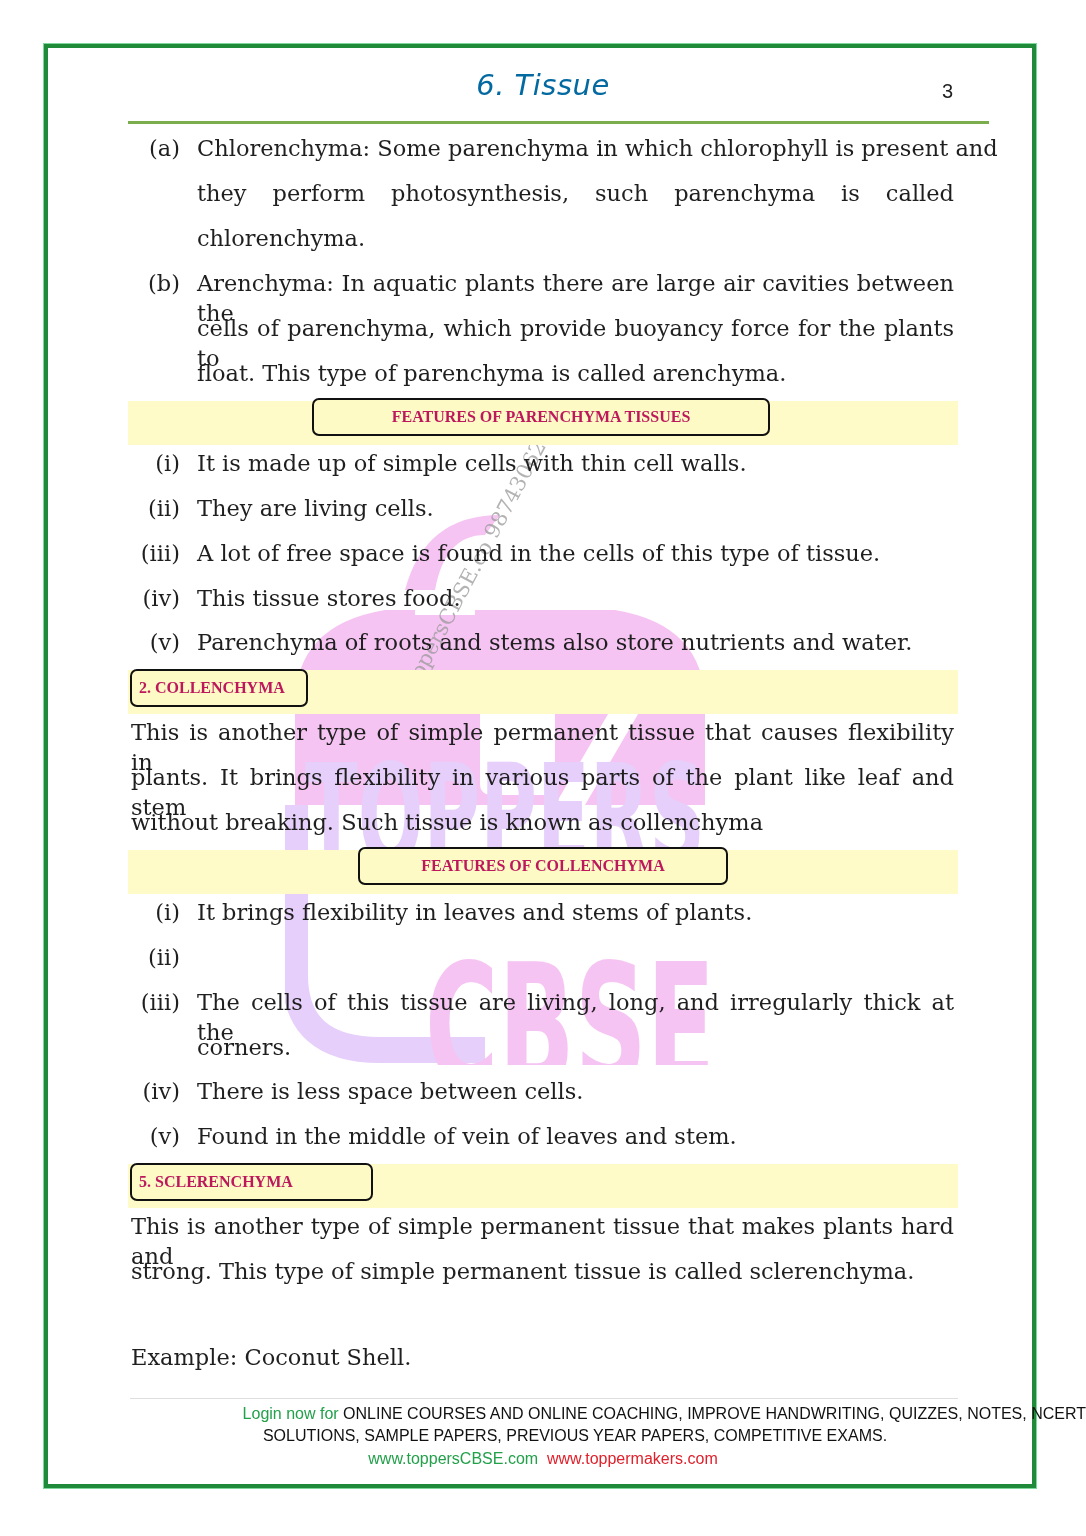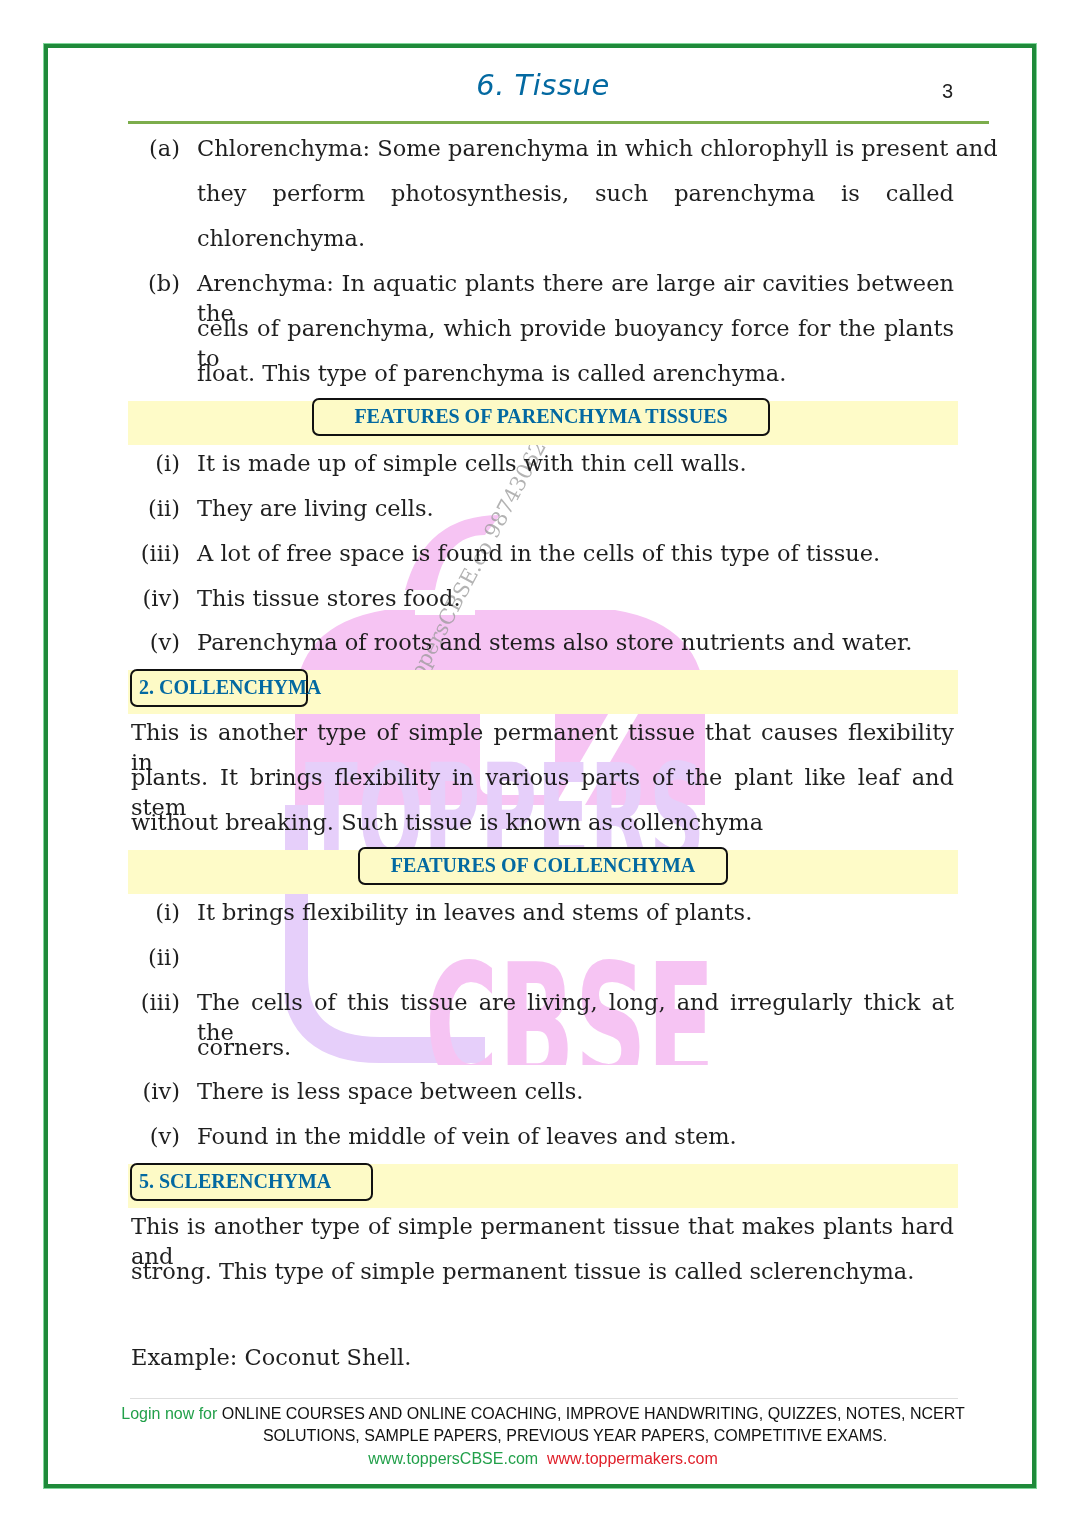--- a/index.html
+++ b/index.html
@@ -15,21 +15,21 @@
   .page-number { position: absolute; left: 942px; top: 80px; font-family: "Liberation Sans", sans-serif; font-size: 20px; color: #222; }
   .header-rule { position: absolute; left: 128px; top: 121px; width: 861px; height: 3px; background: #7cad4c; }
 
   .content { position: absolute; left: 0; top: 0; width: 1086px; height: 1536px; font-size: 22px; }
 
   .line { position: absolute; font-size: 22.5px; line-height: 30px; white-space: nowrap; color: #1f1f1f; }
   .just { text-align: justify; text-align-last: justify; white-space: normal; }
   .label { position: absolute; font-size: 22.5px; line-height: 30px; color: #1f1f1f; text-align: right; width: 52px; }
 
   .band { position: absolute; left: 128px; width: 830px; height: 44px; background: #fefbc8; }
-  .box-heading { position: absolute; height: 38px; border: 2.5px solid #111; border-radius: 7px; background: #fdfac6; box-sizing: border-box; font-family: "Liberation Serif", serif; font-weight: bold; font-size: 20px; line-height: 33px; text-align: center; color: #0369a1; white-space: nowrap; }
+  .box-heading { position: absolute; height: 38px; border: 2.5px solid #111; border-radius: 7px; background: #fdfac6; box-sizing: border-box; font-family: "Liberation Serif", serif; font-weight: bold; font-size: 16px; line-height: 33px; text-align: center; color: #be185d; white-space: nowrap; }
 
   .footer-rule { position: absolute; left: 130px; top: 1398px; width: 828px; height: 1px; background: #dedede; }
   .footer-line { position: absolute; left: 0; width: 1086px; text-align: center; font-family: "Liberation Sans", sans-serif; font-size: 16px; line-height: 22px; color: #111; }
   .green { color: #22a04a; }
   .red { color: #e0202a; }
 </style>
 </head>
 <body>
 
 <div class="page-frame"></div>
@@ -105,21 +105,21 @@
 
   <div class="band" style="top:1164px;"></div>
   <div class="box-heading" style="left:130px; top:1163px; width:243px; text-align:left; padding-left:7px;">5. SCLERENCHYMA</div>
 
   <div class="line just" style="left:131px; top:1211px; width:823px;">This is another type of simple permanent tissue that makes plants hard and</div>
   <div class="line" style="left:131px; top:1256px;">strong. This type of simple permanent tissue is called sclerenchyma.</div>
   <div class="line" style="left:131px; top:1301px;margin-top:41px;">Example: Coconut Shell.</div>
 </div>
 
 <div class="footer-rule"></div>
-<div class="footer-line" style="top:1403px;">
+<div class="footer-line" style="top:1403px;text-align:right;">
   <span class="green">Login now for</span>
   <span>ONLINE COURSES AND ONLINE COACHING, IMPROVE HANDWRITING, QUIZZES, NOTES, NCERT</span>
 </div>
 <div class="footer-line" style="top:1425px;padding-left:32px;">SOLUTIONS, SAMPLE PAPERS, PREVIOUS YEAR PAPERS, COMPETITIVE EXAMS.</div>
 <div class="footer-line" style="top:1448px;">
   <span class="green">www.toppersCBSE.com</span>&nbsp;
   <span class="red">www.toppermakers.com</span>
 </div>
 
 </body></html>

